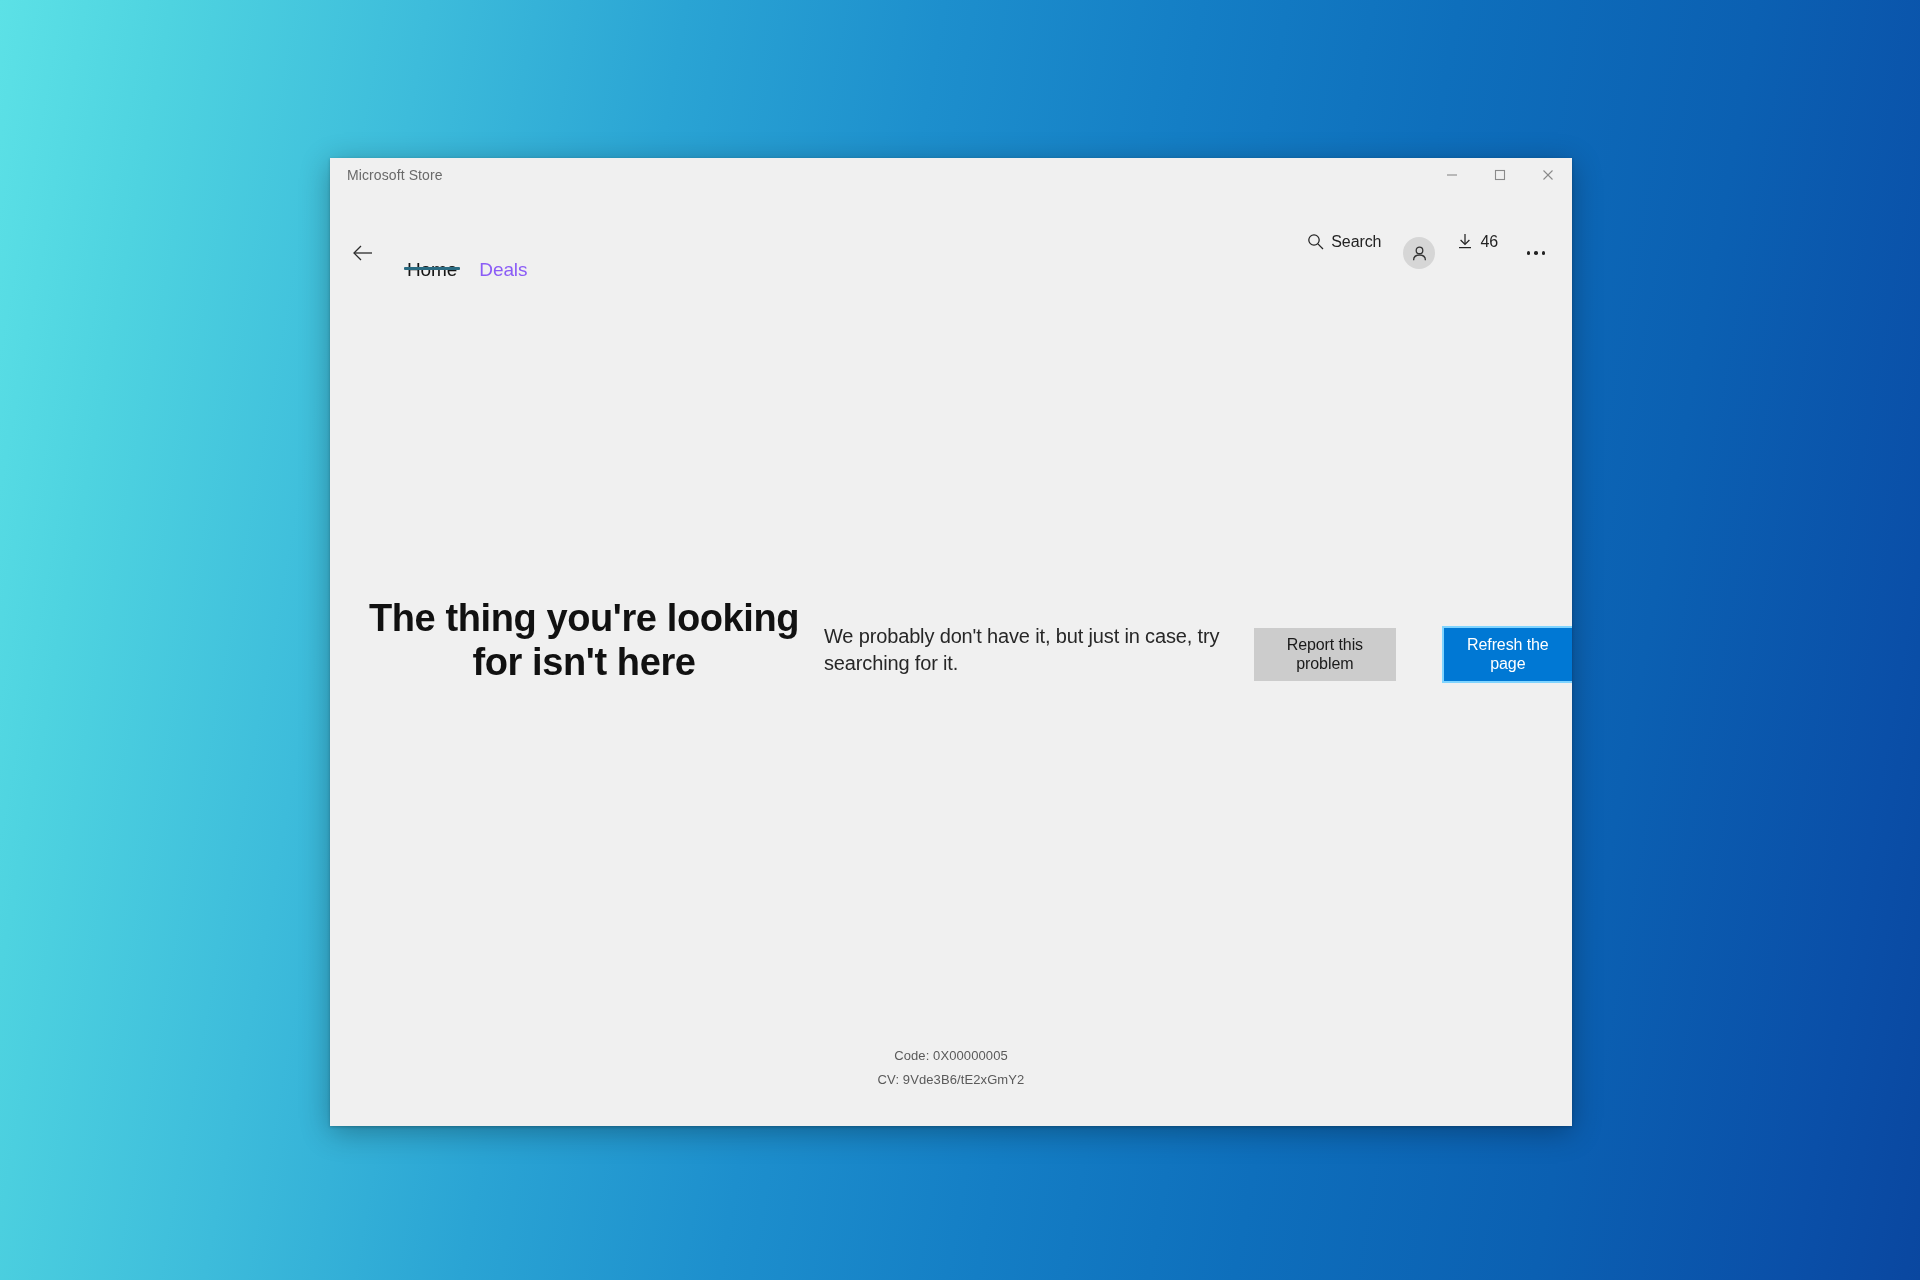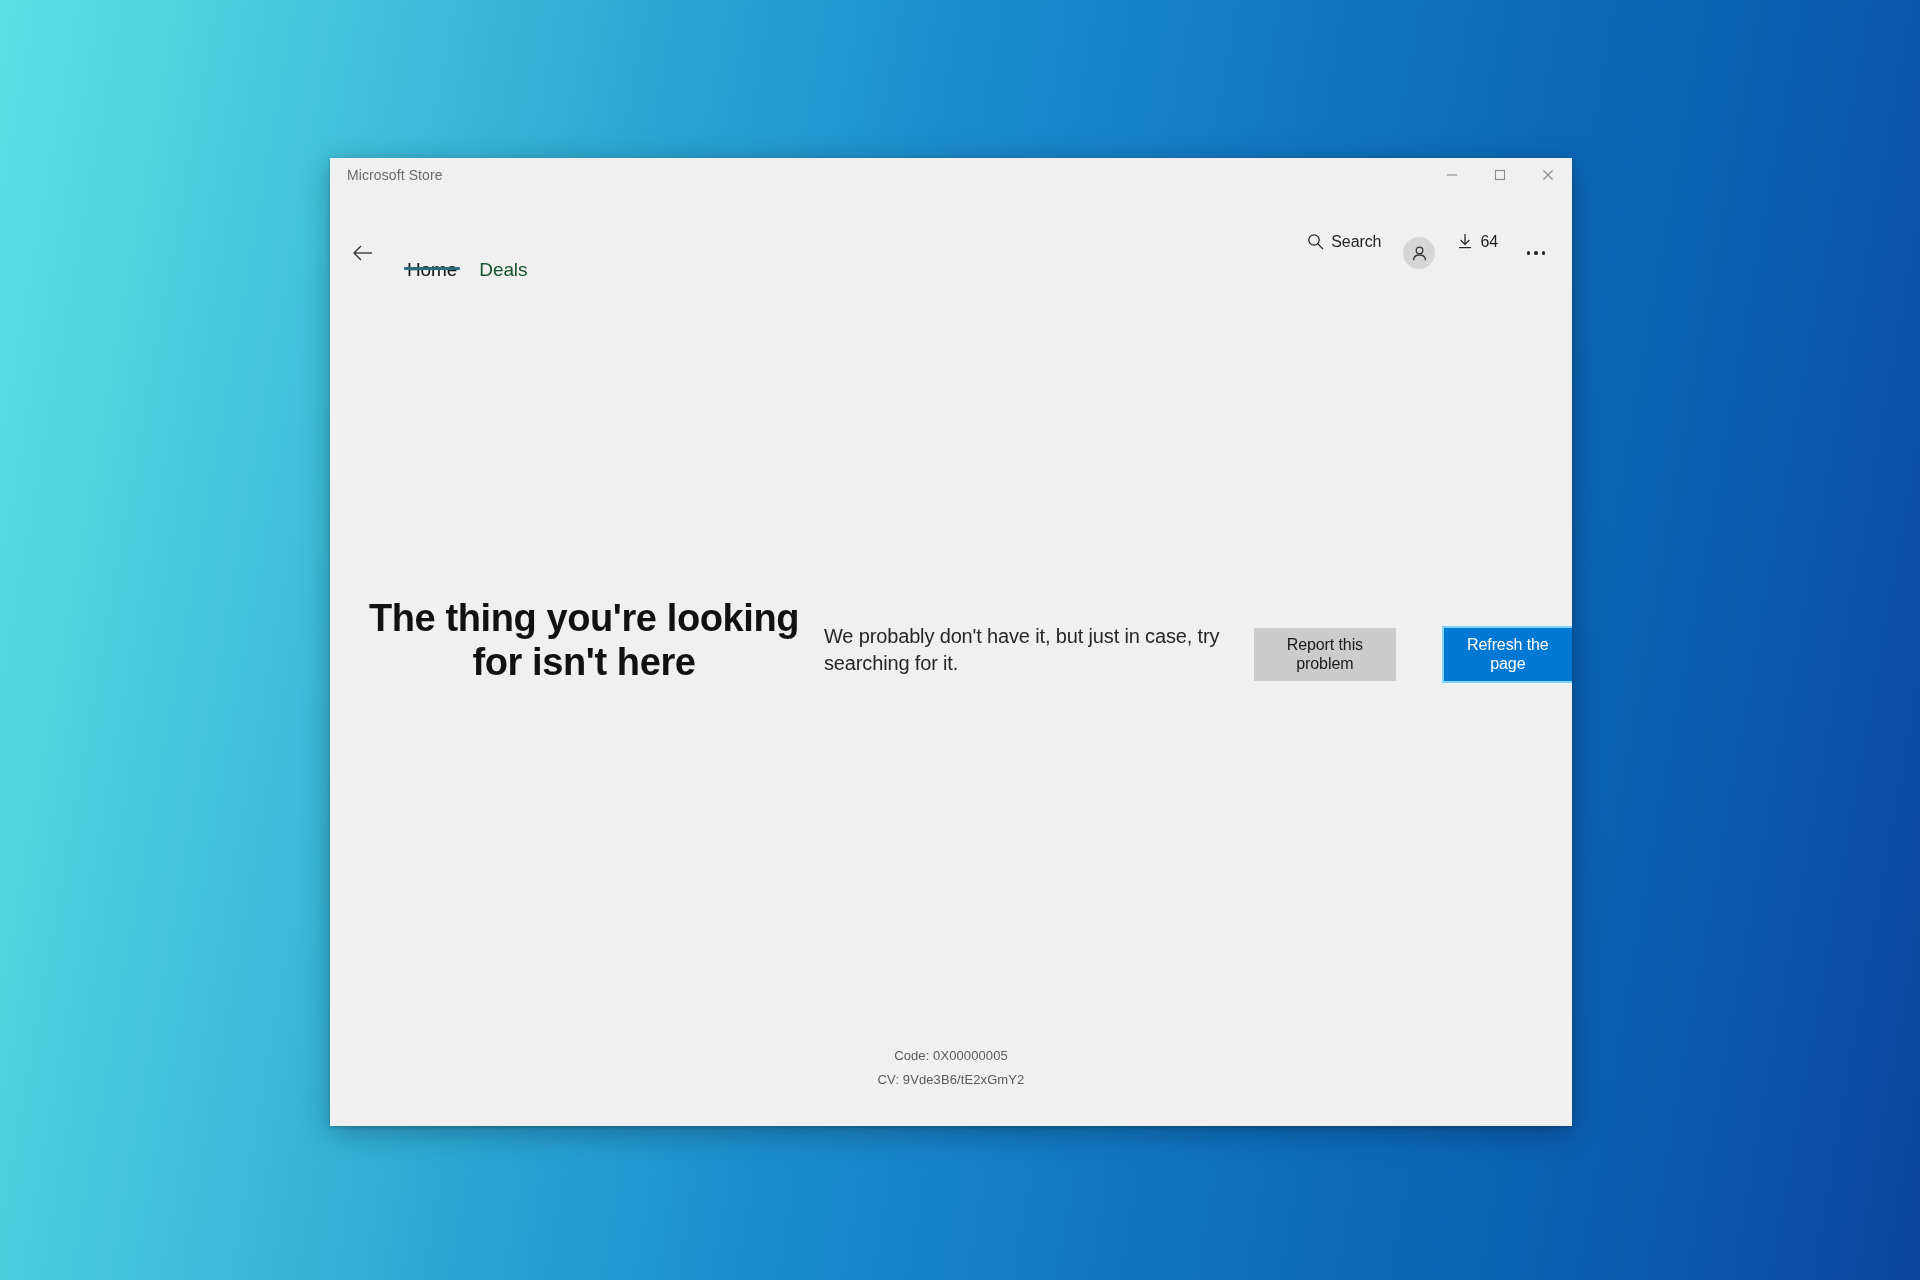--- a/index.html
+++ b/index.html
@@ -100,21 +100,21 @@
     align-items: flex-end;
     height: 56px;
     margin-left: 12px;
   }
   .nav-tab {
     position: relative;
     display: flex;
     align-items: center;
     padding: 0 11px;
     font-size: 19px;
-    color: #14532d;
+    color: #8b5cf6;
     cursor: default;
     letter-spacing: -0.1px;
   }
   .nav-tab.active { color: #151515; }
   .nav-tab.active::after {
     content: "";
     position: absolute;
     left: 8px;
     right: 8px;
     bottom: 11px;
@@ -315,21 +315,21 @@
           <path d="M2.6 15.2c0-3.4 2.7-5.2 5.9-5.2s5.9 1.8 5.9 5.2"></path>
         </svg>
       </div>
 
       <div class="nav-action">
         <svg width="16" height="17" viewBox="0 0 16 17">
           <line x1="8" y1="1" x2="8" y2="11"></line>
           <polyline points="3.6,7 8,11.4 12.4,7"></polyline>
           <line x1="2" y1="14.6" x2="14" y2="14.6"></line>
         </svg>
-        <span>64</span>
+        <span>46</span>
       </div>
 
       <div class="ellipsis-btn">
         <span class="dots">
             <i></i>
             <i></i>
             <i></i>
           </span>
       </div>
 

